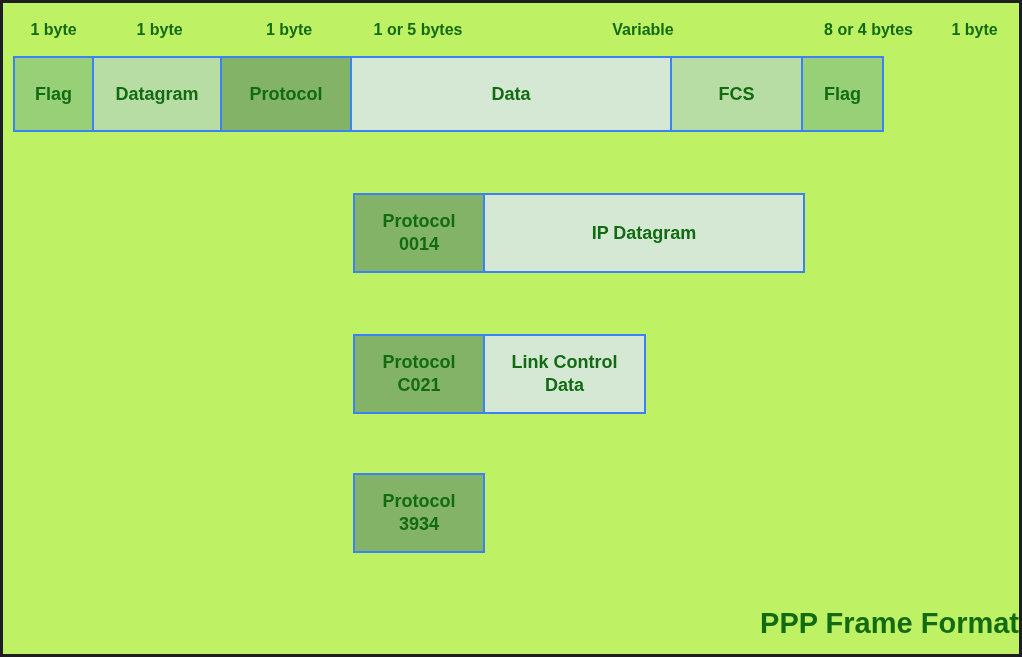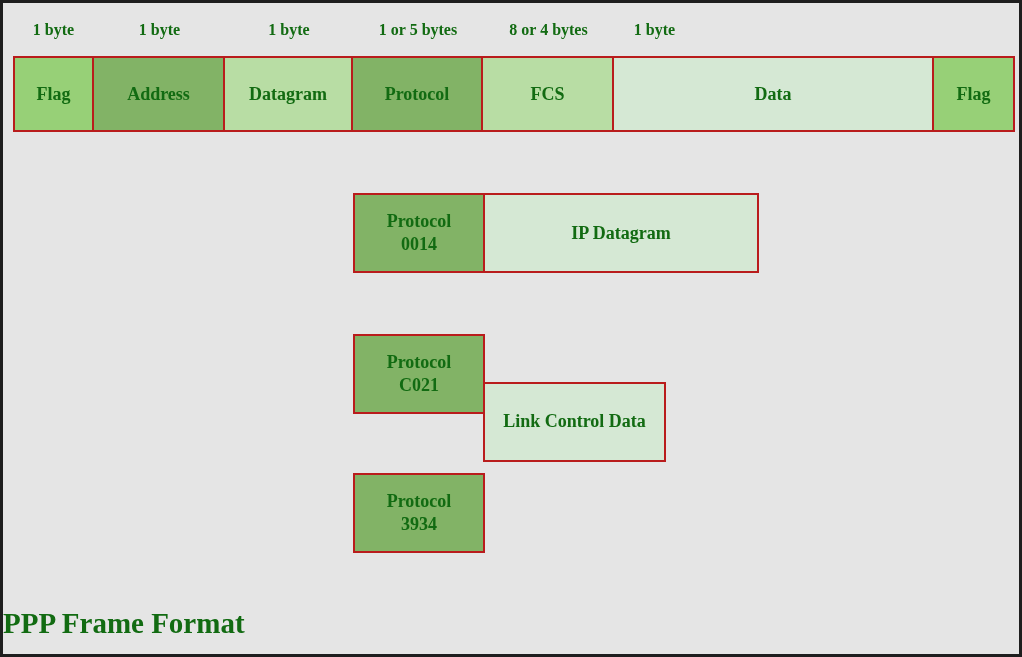--- a/index.html
+++ b/index.html
@@ -1,22 +1,22 @@
 <!DOCTYPE html>
 <html><head>
 <meta charset="utf-8">
 <style>
   html,body{margin:0;padding:0;background:#fff;}
   .page{
     position:relative;
     width:1022px;height:657px;
     box-sizing:border-box;
     border:3px solid #1e1e1e;
-    background:#e5e5e5;
-    font-family:Liberation Serif, serif;
+    background:#bef264;
+    font-family:Liberation Sans, sans-serif;
     overflow:hidden;
   }
   
   .size-labels{
     position:absolute;left:10px;top:18px;width:1002px;
     display:flex;
   }
   .slabel{
     box-sizing:border-box;
     text-align:center;
@@ -27,21 +27,21 @@
   .sl0{width:81px}.sl1{width:131px}.sl2{width:128px}.sl3{width:130px}
   .sl4{width:320px}.sl5{width:131px}.sl6{width:81px}
 
   
   .frame-row{
     position:absolute;left:10px;top:53px;height:76px;
     display:flex;
   }
   .cell{
     box-sizing:border-box;
-    border:2px solid #b91c1c;
+    border:2px solid #3b82f6;
     display:flex;flex-direction:column;
     align-items:center;justify-content:center;
     font-size:18px;font-weight:bold;
     color:#126b12;
     text-align:center;
     height:76px;
   }
   .cell + .cell{margin-left:-2px;}
   .fw0{width:81px}.fw1{width:133px}.fw2{width:130px}.fw3{width:132px}
   .fw4{width:322px}.fw5{width:133px}.fw6{width:83px}
@@ -54,52 +54,52 @@
   
   .sub{
     position:absolute;left:350px;
     display:flex;
   }
   .sub1{top:190px}
   .sub2{top:331px}
   .sub3{top:470px}
   .sub .cell{height:80px;}
   .proto{width:132px;line-height:1.3;}
-  .payload-wide{width:276px;padding:4px 8px;}
-  .payload-narrow{width:183px;padding:4px 10px;line-height:1.3;margin-top:48px;}
+  .payload-wide{width:322px;padding:4px 8px;}
+  .payload-narrow{width:163px;padding:4px 10px;line-height:1.3;}
 
   
   .title{
     position:absolute;left:0;top:604px;width:100%;
-    text-align:left;
+    text-align:right;
     font-size:29px;font-weight:bold;
     color:#126b12;
   }
 </style>
 </head>
 <body>
 
 <div class="page">
 
   <div class="size-labels">
     <div class="slabel sl0">1 byte</div>
     <div class="slabel sl1">1 byte</div>
     <div class="slabel sl2">1 byte</div>
     <div class="slabel sl3">1 or 5 bytes</div>
+    <div class="slabel sl4">Variable</div>
     <div class="slabel sl5">8 or 4 bytes</div>
     <div class="slabel sl6">1 byte</div>
   </div>
 
   <div class="frame-row">
     <div class="cell fill-flag fw0">Flag</div>
-    <div class="cell fill-dark fw1">Address</div>
     <div class="cell fill-mid fw2">Datagram</div>
     <div class="cell fill-dark fw3">Protocol</div>
+    <div class="cell fill-light fw4">Data</div>
     <div class="cell fill-mid fw5">FCS</div>
-    <div class="cell fill-light fw4">Data</div>
     <div class="cell fill-flag fw6">Flag</div>
   </div>
 
   <div class="sub sub1">
     <div class="cell fill-dark proto">
       <span>Protocol</span>
       <span>0014</span>
     </div>
     <div class="cell fill-light payload-wide">IP Datagram</div>
   </div>

